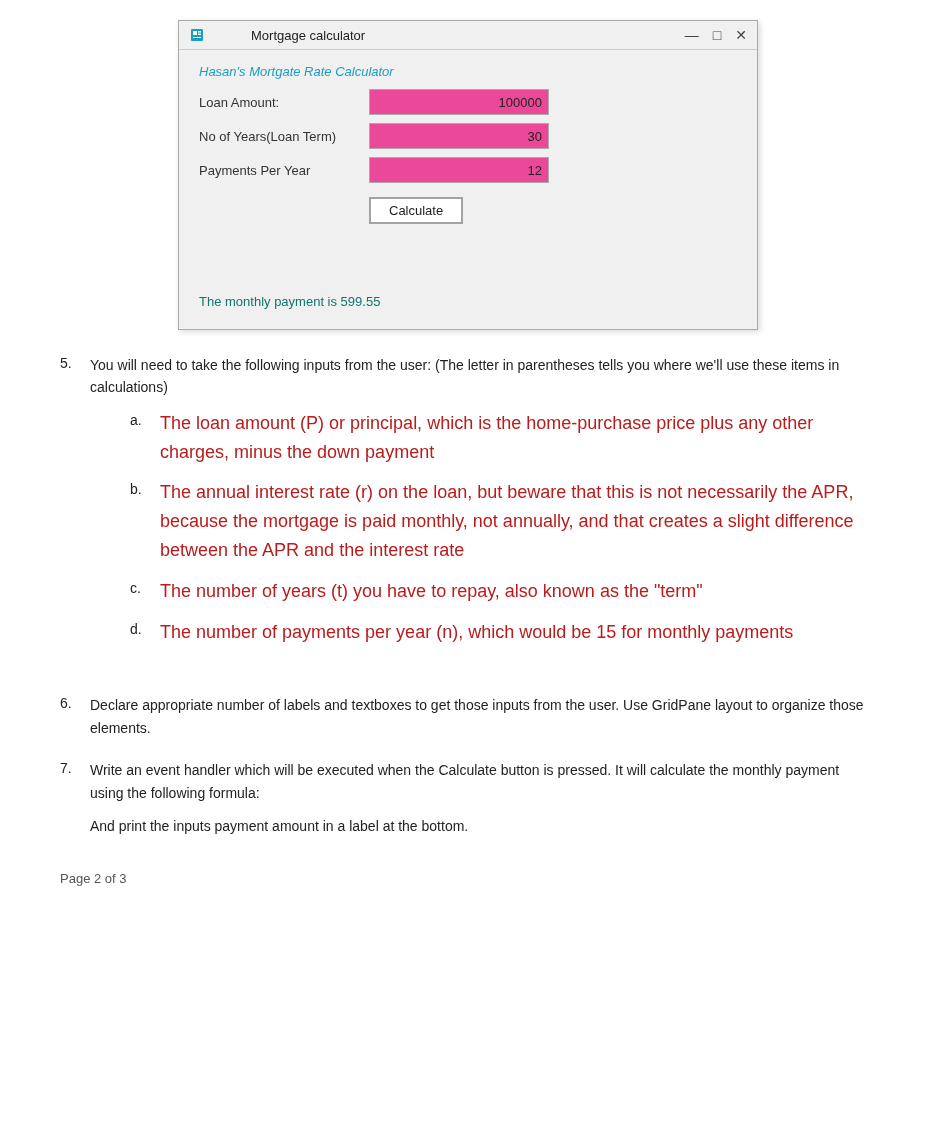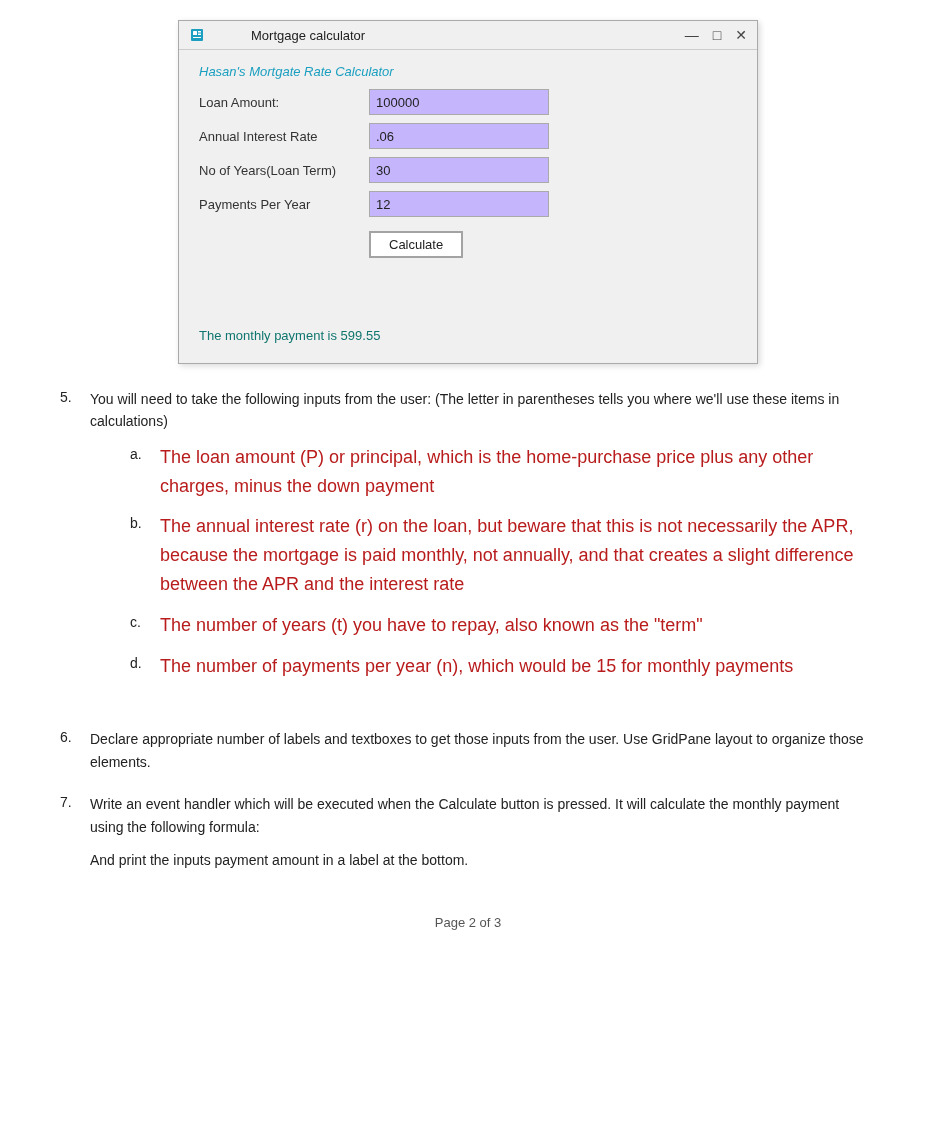--- a/index.html
+++ b/index.html
@@ -91,24 +91,25 @@
     .form-label {
       width: 170px;
       font-size: 13px;
       color: #333;
     }
 
     .form-input {
       width: 180px;
       height: 26px;
       border: 1px solid #aaa;
-      background: #c4b5fd;
+      background: #ec4899;
       font-size: 13px;
       padding: 2px 6px;
       color: #222;
+      text-align: right;
     }
 
     .calculate-btn {
       margin-left: 170px;
       margin-top: 6px;
       padding: 4px 18px;
       background: white;
       border: 2px solid #a3a3a3;
       color: #222;
       font-size: 13px;
@@ -178,22 +179,22 @@
     }
 
     .formula-block {
       margin: 10px 0;
       font-size: 14px;
       color: #222;
       line-height: 1.8;
     }
 
     .page-footer {
-      text-align: center;
-      margin-top: 32px;
+      text-align: left;
+      margin-top: 22px;
       font-size: 13px;
       color: #555;
     }
 
     .spacer {
       height: 16px;
     }
   </style>
 </head>
 <body>
@@ -218,24 +219,20 @@
   </div>
 
   <div class="app-content">
     <div class="app-subtitle">Hasan's Mortgate Rate Calculator</div>
 
     <div class="form-row">
       <label class="form-label">Loan Amount:</label>
       <input class="form-input" type="text" value="100000" style="">
     </div>
 
-    <div class="form-row">
-      <label class="form-label">Annual Interest Rate</label>
-      <input class="form-input" type="text" value=".06" style="">
-    </div>
 
     <div class="form-row">
       <label class="form-label">No of Years(Loan Term)</label>
       <input class="form-input" type="text" value="30" style="">
     </div>
 
     <div class="form-row">
       <label class="form-label">Payments Per Year</label>
       <input class="form-input" type="text" value="12" style="">
     </div>

